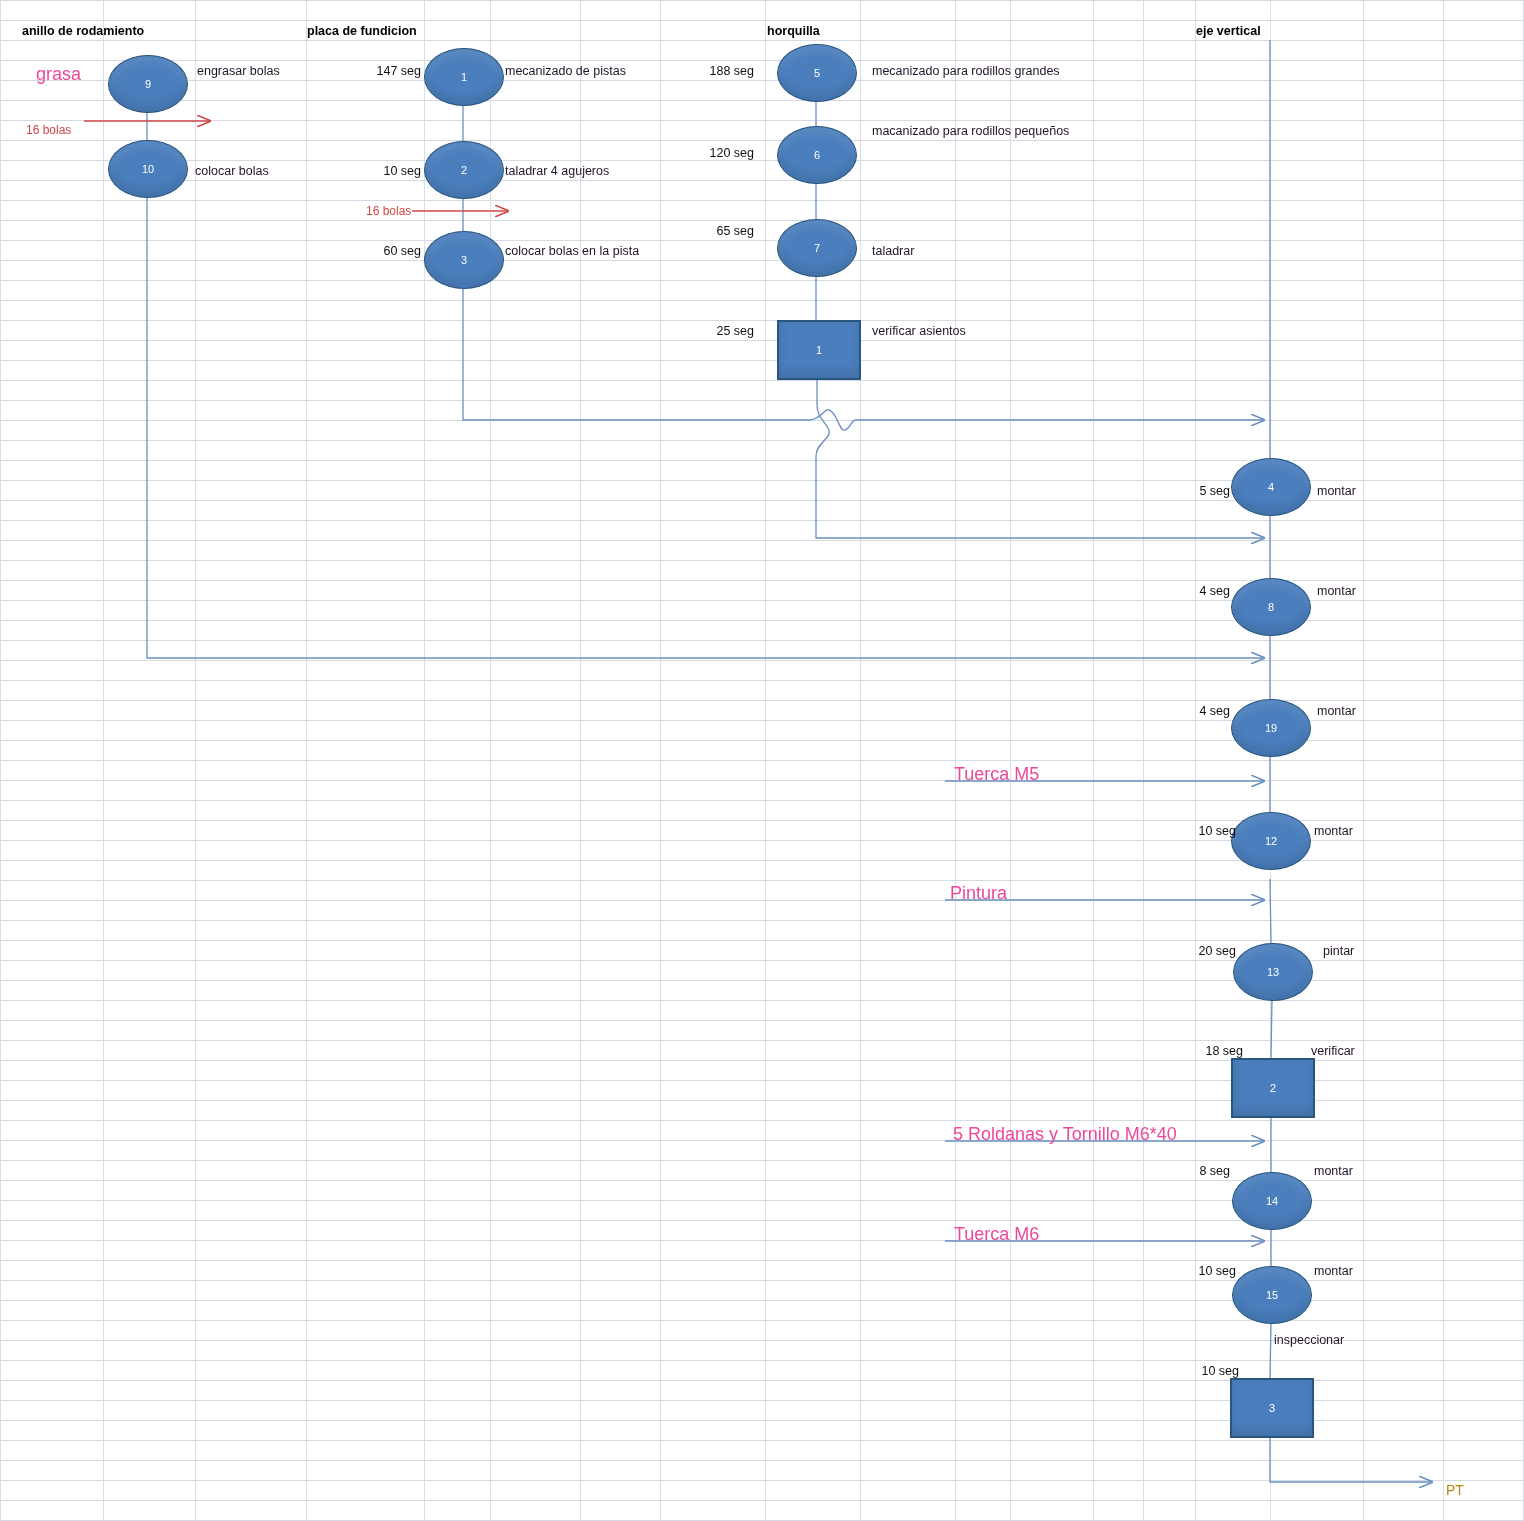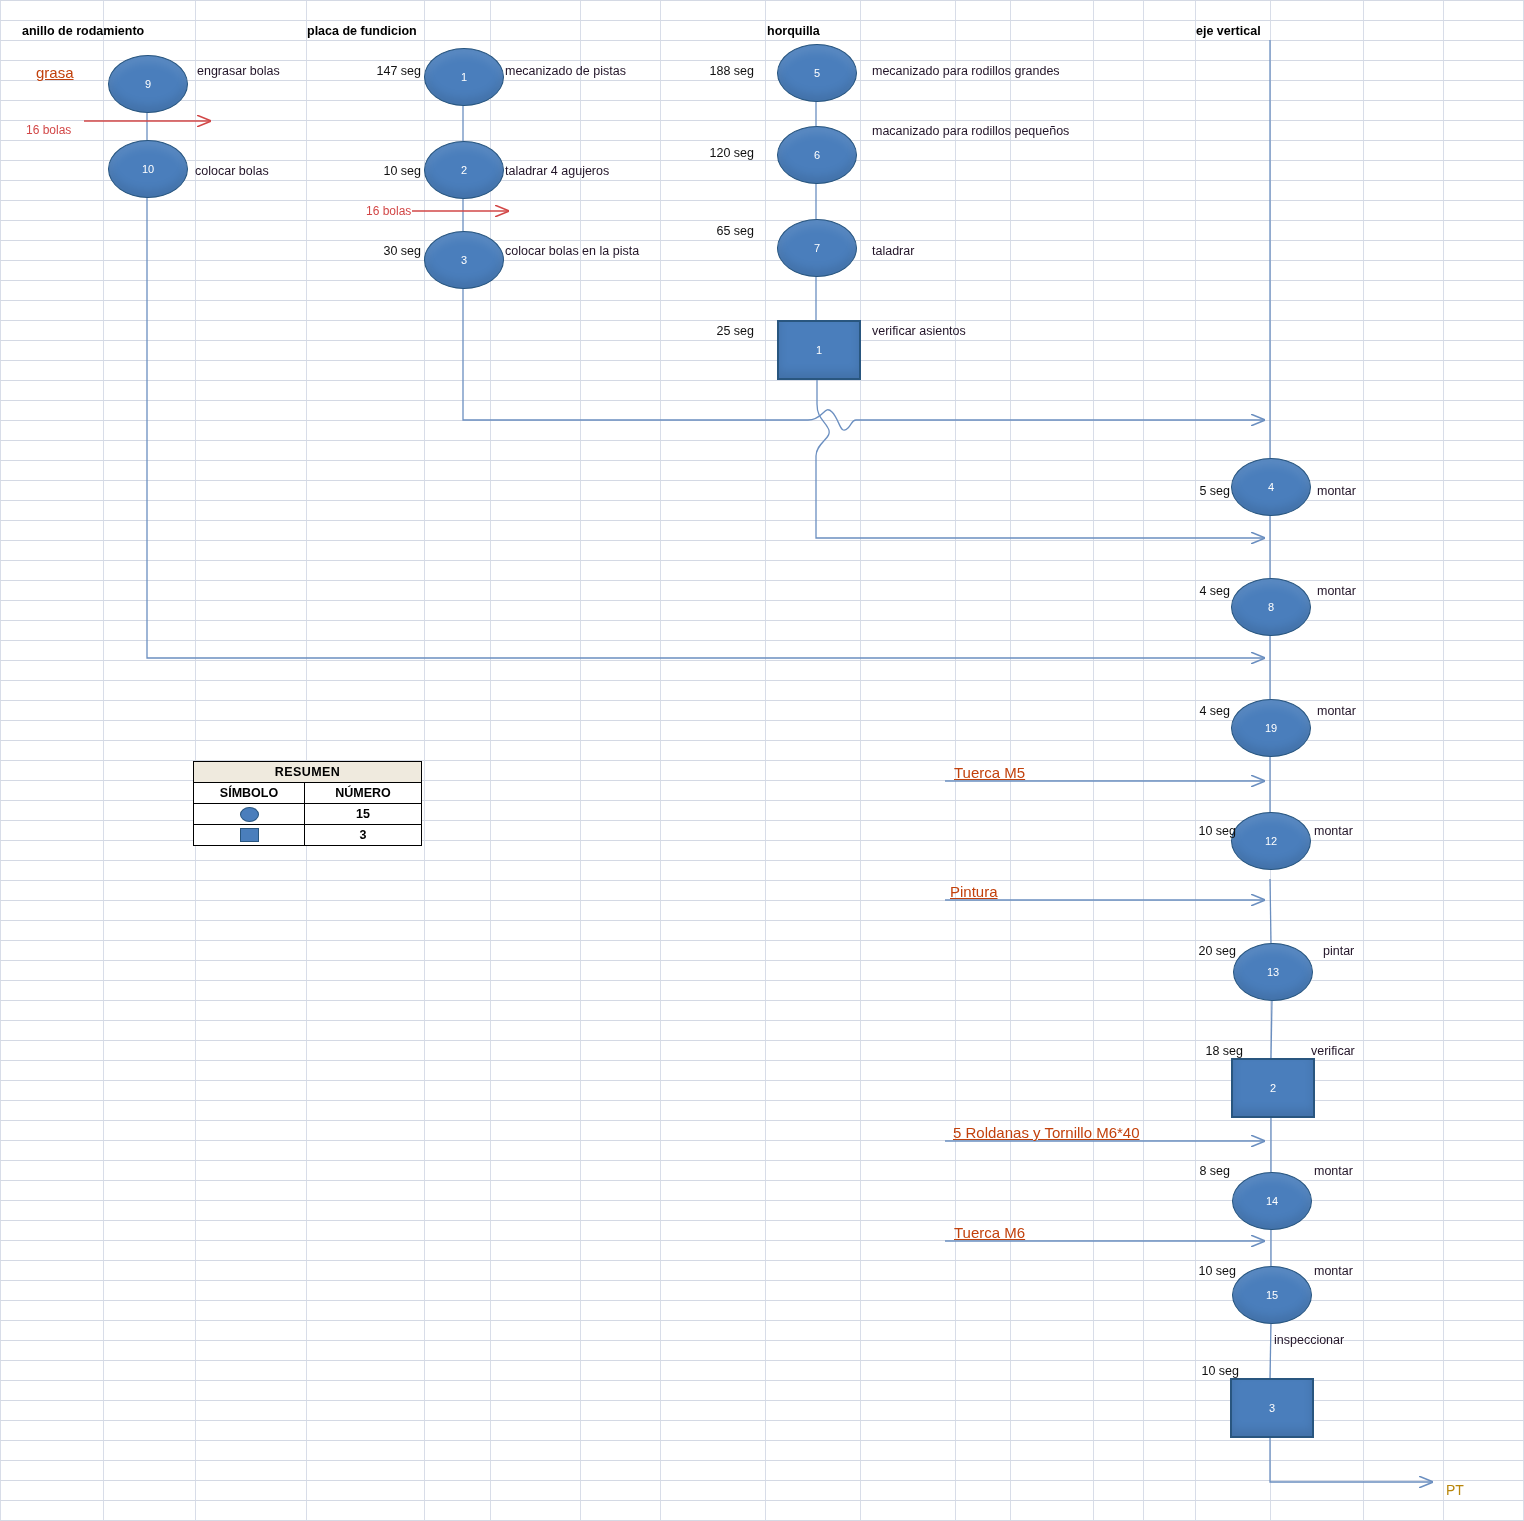--- a/index.html
+++ b/index.html
@@ -36,21 +36,21 @@
     box-shadow:inset 0 -6px 10px rgba(0,0,0,.10);
     color:#ffffff;
     font-size:11px;
     display:flex;align-items:center;justify-content:center;
     z-index:4;
   }
 
   
   .hdr{position:absolute;font-size:12.5px;font-weight:bold;color:#000;white-space:nowrap;z-index:5;}
   .lbl{position:absolute;font-size:12.5px;color:#221428;white-space:nowrap;z-index:5;}
-  .lbl-dark{position:absolute;font-size:15px;color:#c2410c;white-space:nowrap;z-index:5;text-decoration:underline;}
+  .lbl-dark{position:absolute;font-size:18px;color:#ec4899;white-space:nowrap;z-index:5;}
   .lbl-r{position:absolute;font-size:12.5px;color:#111111;white-space:nowrap;text-align:right;z-index:5;}
   .lbl-red{position:absolute;font-size:12px;color:#d24747;white-space:nowrap;z-index:5;}
   .lbl-pt{position:absolute;font-size:14px;color:#b8860b;white-space:nowrap;z-index:6;}
 
   
   #resumen{position:absolute;left:193px;top:761px;width:229px;border:1.4px solid #000;
            border-collapse:collapse;background:#fff;z-index:6;}
   #resumen td,#resumen th{border:1.1px solid #000;font-size:12.5px;text-align:center;
            padding:1px 0;color:#000;height:18px;}
   #resumen .title{background:#efeade;font-weight:bold;letter-spacing:.4px;}
@@ -232,21 +232,21 @@
   <div class="op" style="left:1231px;top:699px">19</div>
   <div class="op" style="left:1231px;top:812px">12</div>
   <div class="op" style="left:1233px;top:943px">13</div>
   <div class="insp" style="left:1231px;top:1058px">2</div>
   <div class="op" style="left:1232px;top:1172px">14</div>
   <div class="op" style="left:1232px;top:1266px">15</div>
   <div class="insp" style="left:1230px;top:1378px">3</div>
 
   <div class="lbl-r" style="left:321px;top:64px;width:100px">147 seg</div>
   <div class="lbl-r" style="left:321px;top:164px;width:100px">10 seg</div>
-  <div class="lbl-r" style="left:321px;top:244px;width:100px">30 seg</div>
+  <div class="lbl-r" style="left:321px;top:244px;width:100px">60 seg</div>
   <div class="lbl-r" style="left:654px;top:64px;width:100px">188 seg</div>
   <div class="lbl-r" style="left:654px;top:146px;width:100px">120 seg</div>
   <div class="lbl-r" style="left:654px;top:224px;width:100px">65 seg</div>
   <div class="lbl-r" style="left:654px;top:324px;width:100px">25 seg</div>
   <div class="lbl-r" style="left:1130px;top:484px;width:100px">5 seg</div>
   <div class="lbl-r" style="left:1130px;top:584px;width:100px">4 seg</div>
   <div class="lbl-r" style="left:1130px;top:704px;width:100px">4 seg</div>
   <div class="lbl-r" style="left:1136px;top:824px;width:100px">10 seg</div>
   <div class="lbl-r" style="left:1136px;top:944px;width:100px">20 seg</div>
   <div class="lbl-r" style="left:1143px;top:1044px;width:100px">18 seg</div>
@@ -276,37 +276,14 @@
   <div class="lbl-dark" style="left:36px;top:64px">grasa</div>
   <div class="lbl-red" style="left:26px;top:123px">16 bolas</div>
   <div class="lbl-red" style="left:366px;top:204px">16 bolas</div>
   <div class="lbl-dark" style="left:954px;top:764px">Tuerca M5</div>
   <div class="lbl-dark" style="left:950px;top:883px">Pintura</div>
   <div class="lbl-dark" style="left:953px;top:1124px">5 Roldanas y Tornillo M6*40</div>
   <div class="lbl-dark" style="left:954px;top:1224px">Tuerca M6</div>
 
   <div class="lbl-pt" style="left:1446px;top:1482px">PT</div>
 
-  <table id="resumen">
-    <tbody>
-        <tr>
-      <td class="title" colspan="2">RESUMEN</td>
-    </tr>
-    <tr>
-      <td class="head" style="width:110px">SÍMBOLO</td>
-      <td class="head">NÚMERO</td>
-    </tr>
-    <tr>
-      <td>
-        <span class="sym-circle"></span>
-      </td>
-      <td class="num">15</td>
-    </tr>
-    <tr>
-      <td>
-        <span class="sym-rect"></span>
-      </td>
-      <td class="num">3</td>
-    </tr>
-  </tbody>
-    </table>
 
 </div>
 
 </body></html>

